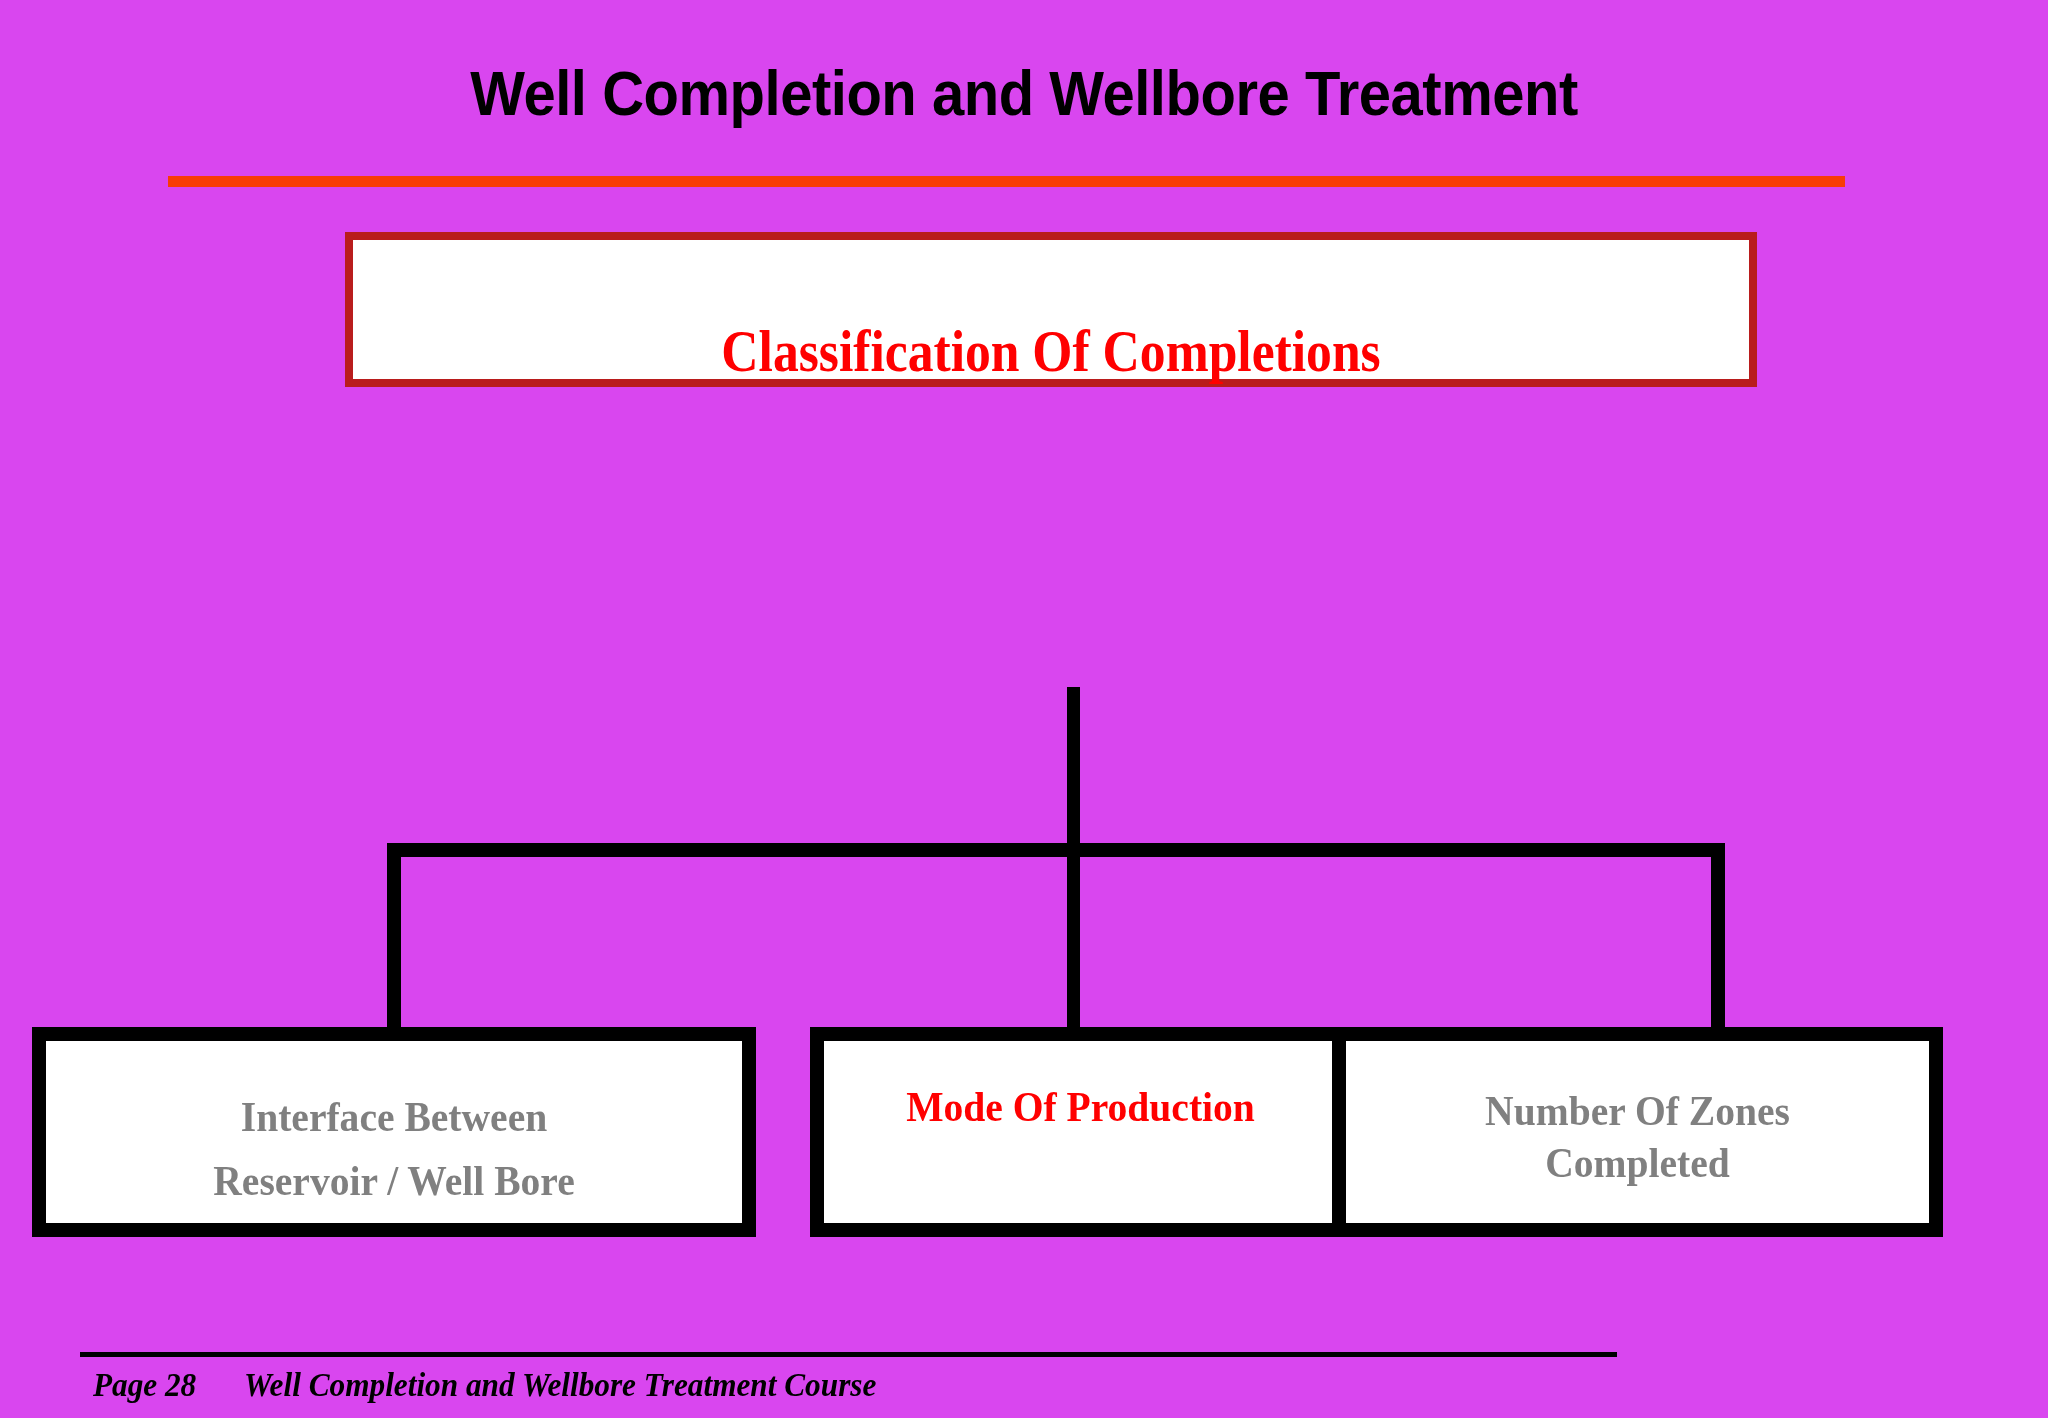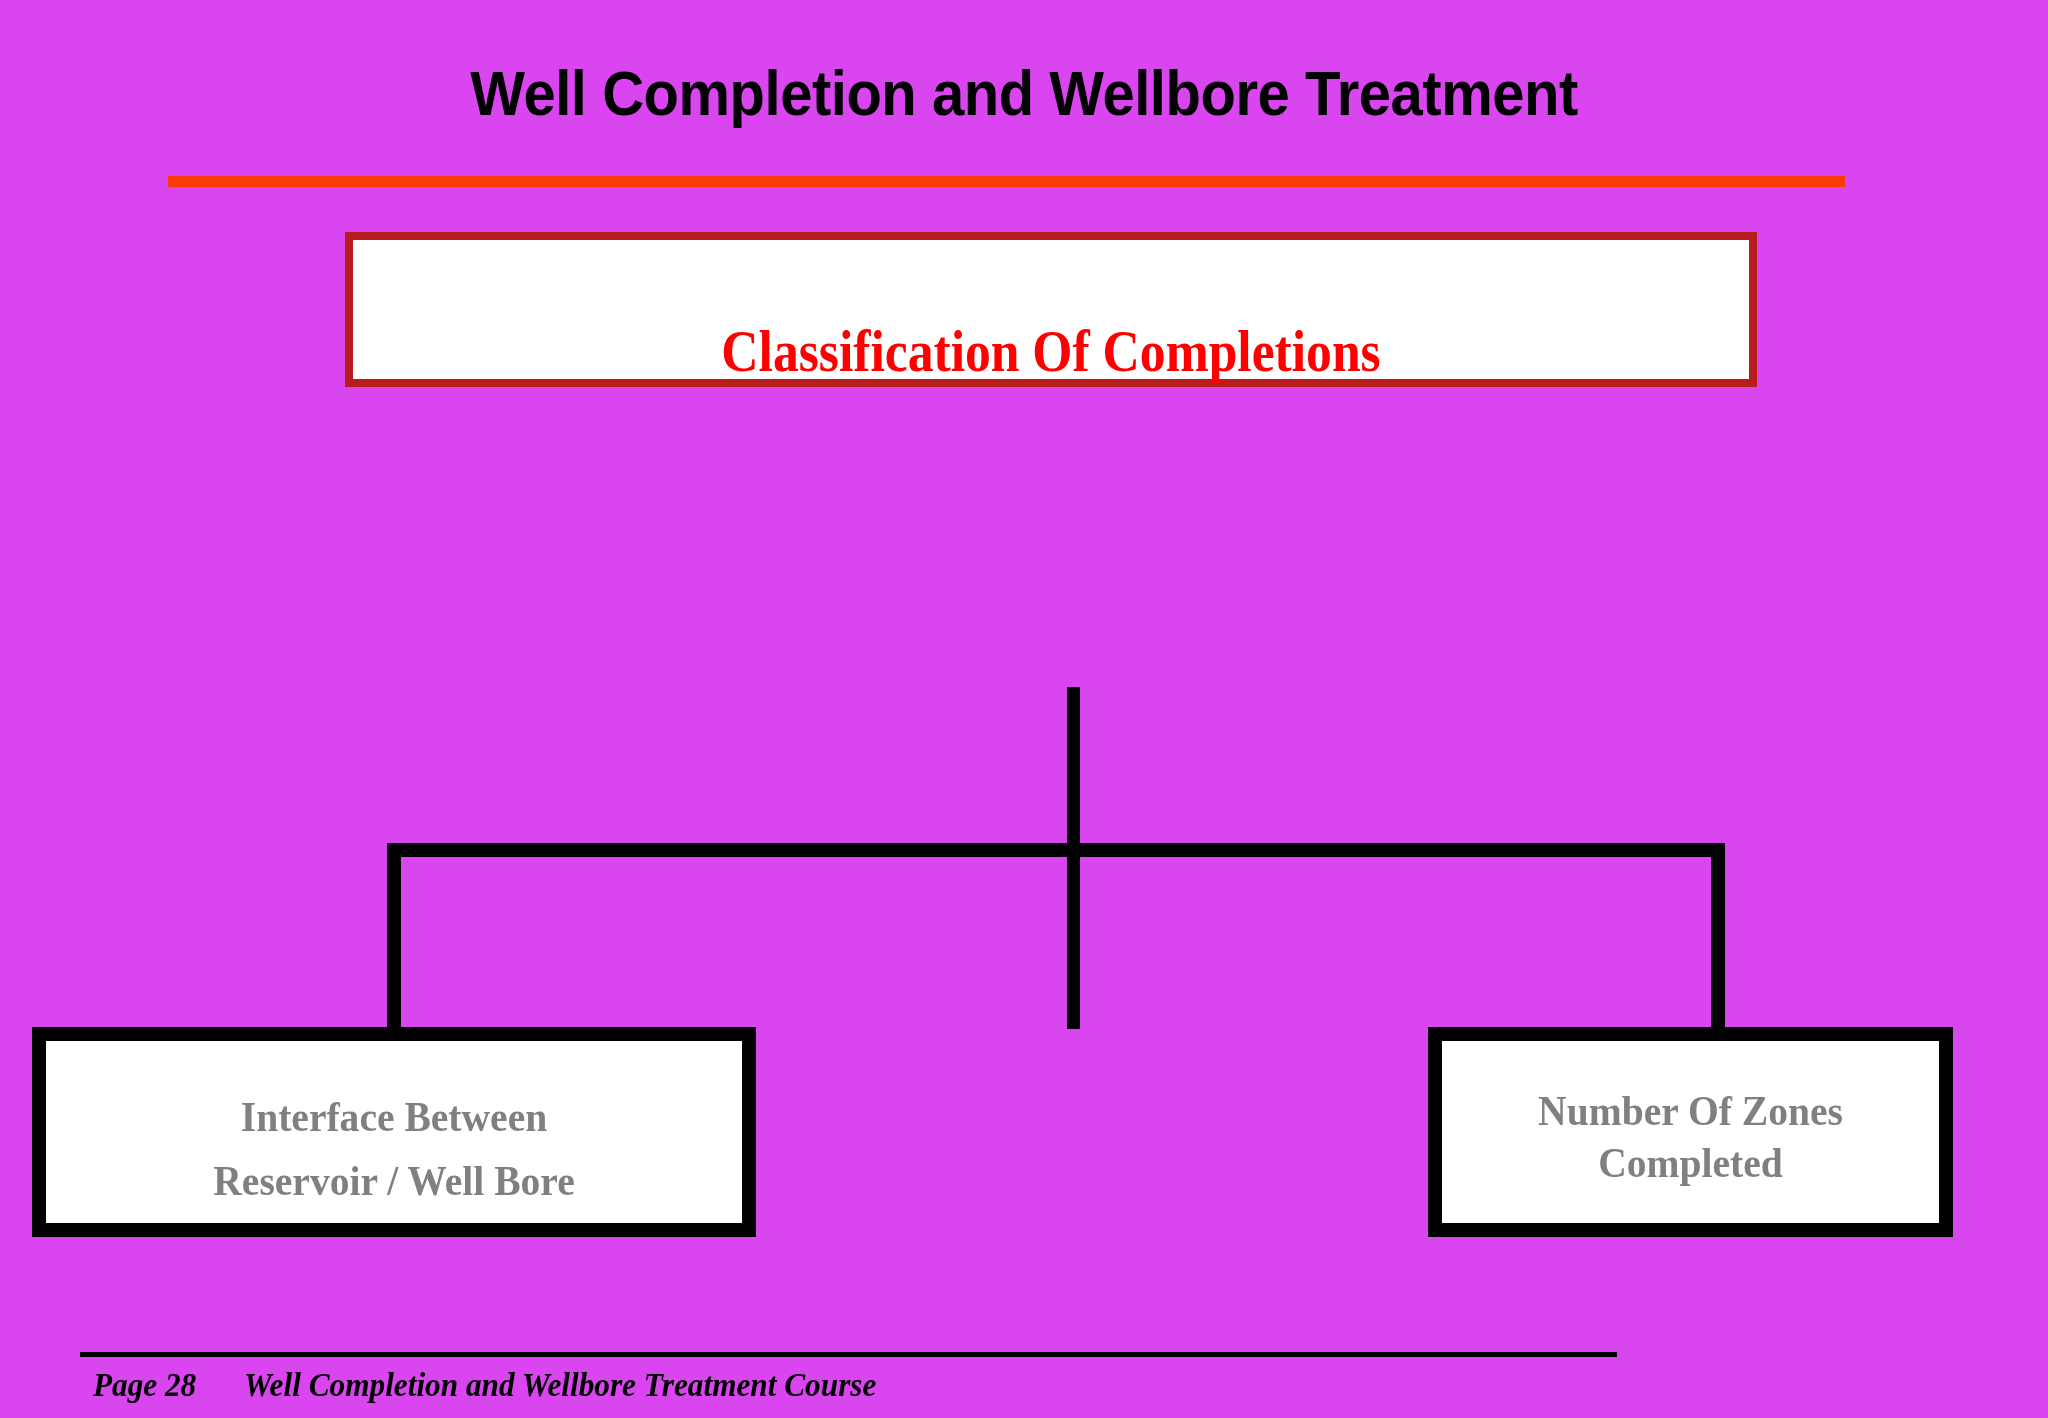--- a/index.html
+++ b/index.html
@@ -135,21 +135,21 @@
   .leaf-box {
     position: absolute;
     box-sizing: border-box;
     border: 14px solid #000000;
     background: #ffffff;
     top: 1027px;
     height: 210px;
   }
   #leaf-interface  { left: 32px;   width: 724px; text-decoration: underline; }
   #leaf-mode       { left: 810px;  width: 541px; }
-  #leaf-zones      { left: 1428px; width: 525px; }
+  #leaf-zones      { left: 1332px; width: 611px; }
 
   .leaf-label {
     position: absolute;
     left: 0;
     width: 100%;
     text-align: center;
     font-weight: bold;
     font-size: 43px;
     line-height: 64px;
     transform: scaleX(0.92);
@@ -208,20 +208,23 @@
   <div class="connector" id="connector-bus"></div>
   <div class="connector" id="connector-left-drop"></div>
   <div class="connector" id="connector-center-drop"></div>
   <div class="connector" id="connector-right-drop"></div>
 
   <div class="leaf-box" id="leaf-interface">
     <div class="leaf-label gray">Interface Between</div>
     <div class="leaf-label gray" style="top:108px;">Reservoir / Well Bore</div>
   </div>
 
+  <div class="leaf-box" id="leaf-mode">
+    <div class="leaf-label red">Mode Of Production</div>
+  </div>
 
   <div class="leaf-box" id="leaf-zones">
     <div class="leaf-label gray">Number Of Zones</div>
     <div class="leaf-label gray" style="top:90px;">Completed</div>
   </div>
 
   <div id="footer-rule"></div>
   <div id="footer">
     <span id="footer-page">Page 28</span><span id="footer-course">Well Completion and Wellbore Treatment Course</span>
   </div>

